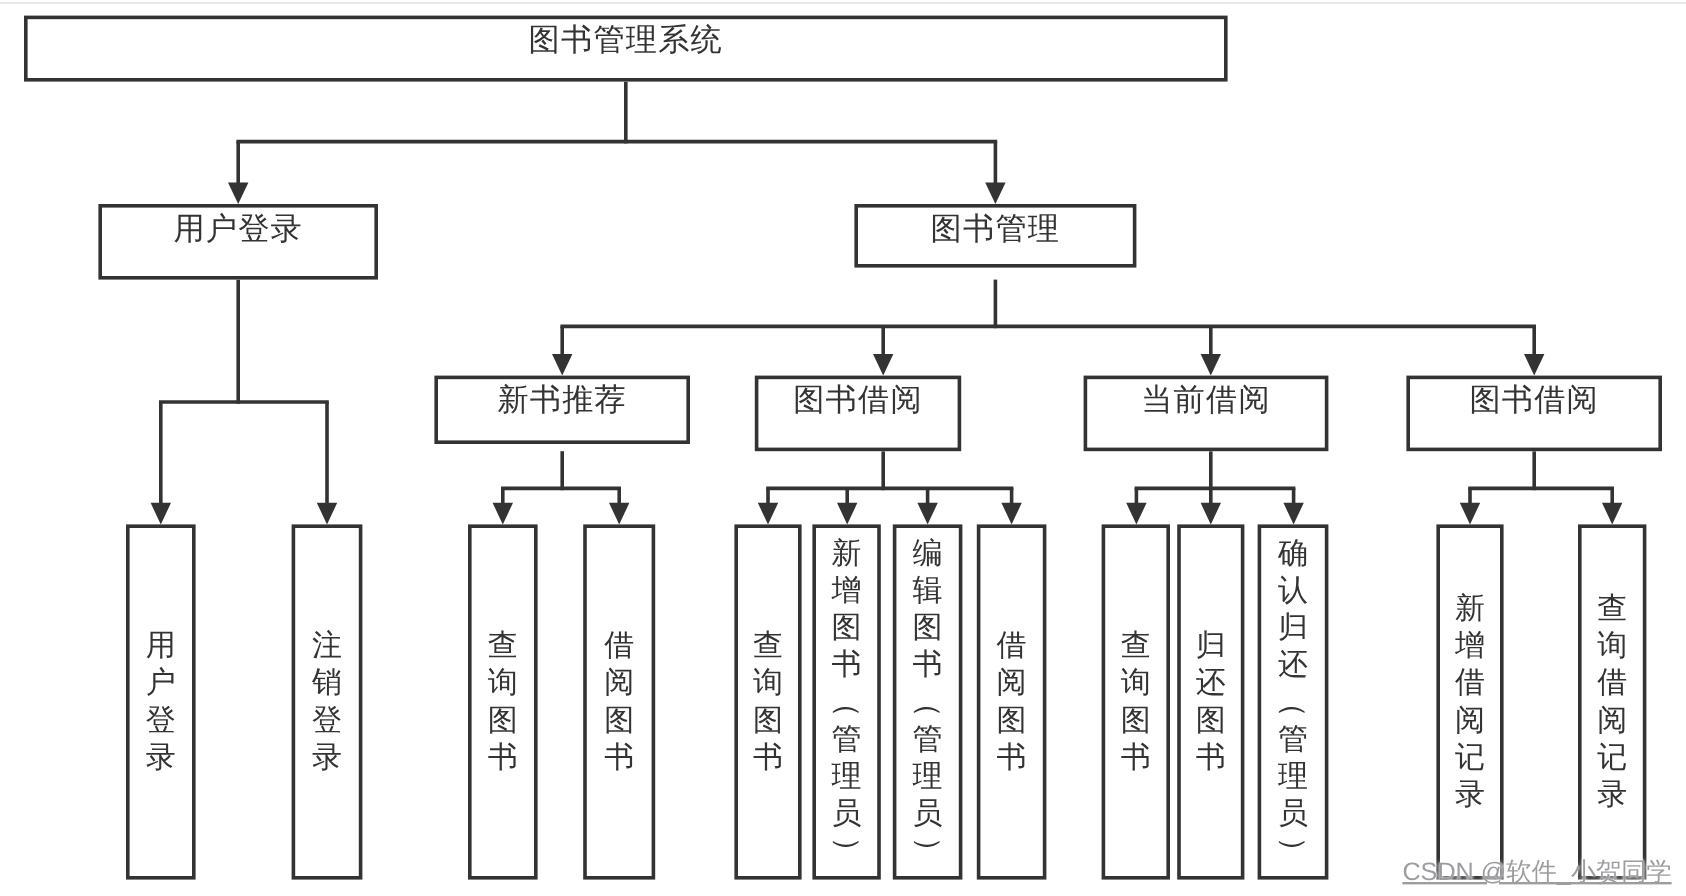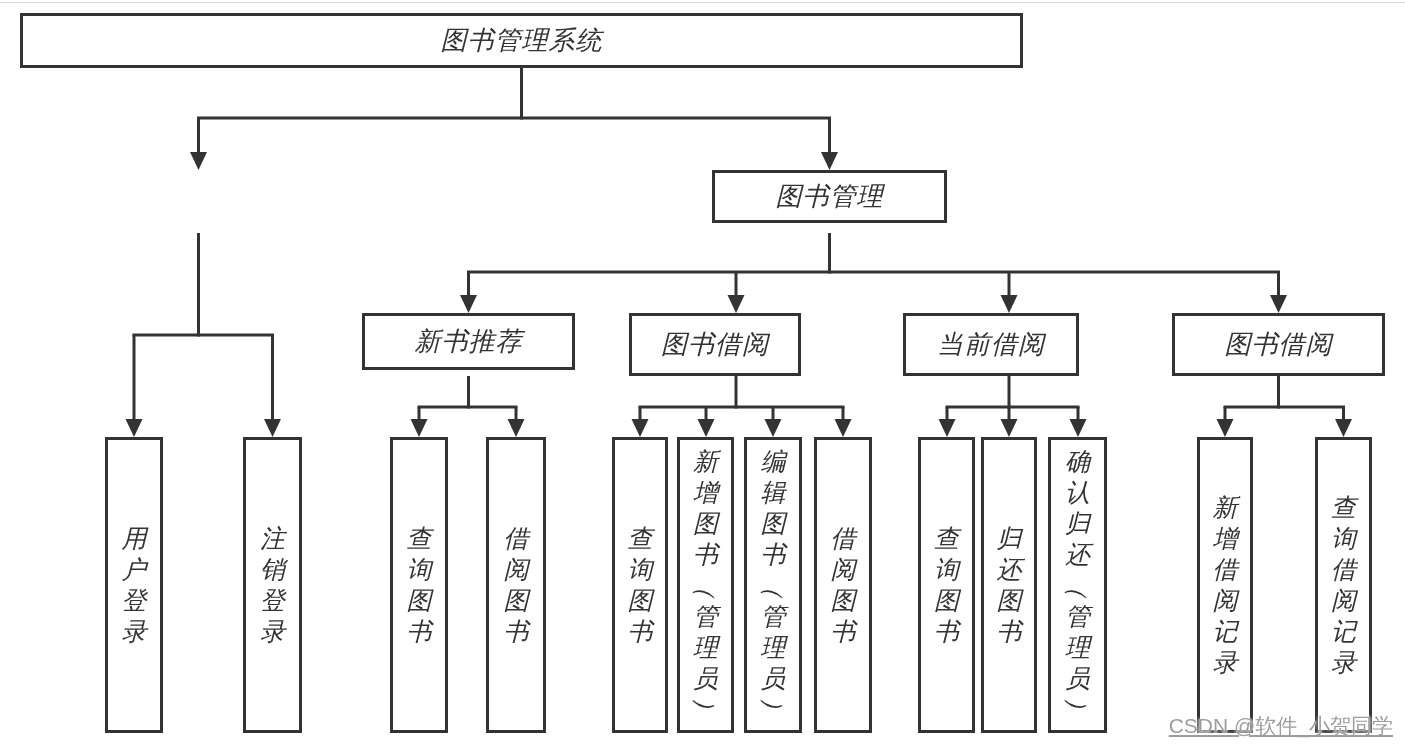--- a/index.html
+++ b/index.html
@@ -36,23 +36,22 @@
   .connectors line { stroke: currentColor; stroke-width: 3; }
   .connectors polygon { fill: currentColor; stroke: none; }
 
   .node {
     position: absolute;
     box-sizing: border-box;
     background: var(--box-fill);
     border: 3px solid var(--line);
     color: var(--text);
     display: flex;
-    align-items: center;
+    align-items: flex-start;
     justify-content: center;
-    font-style: italic;
   }
   .node.h .h-label {
     font-size: 26px;
     letter-spacing: 1px;
     white-space: nowrap;
   }
   .node.v { top: 437px; height: 296px; }
   .node.v .v-label {
     display: flex;
     flex-direction: column;
@@ -143,31 +142,34 @@
     <line x1="1225" y1="407" x2="1225" y2="420"></line>
     <polygon points="1216.5,419 1233.5,419 1225,437"></polygon>
     <line x1="1343.5" y1="407" x2="1343.5" y2="420"></line>
     <polygon points="1335,419 1352,419 1343.5,437"></polygon>
   </svg>
 
   <div class="node h" style="left:20px;top:13px;width:1003px;height:55px">
     <span class="h-label">图书管理系统</span>
   </div>
 
+  <div class="node h" style="left:82px;top:170px;width:233px;height:63px">
+    <span class="h-label">用户登录</span>
+  </div>
   <div class="node h" style="left:712px;top:170px;width:235px;height:53px">
     <span class="h-label">图书管理</span>
   </div>
 
   <div class="node h" style="left:362px;top:313px;width:213px;height:57px">
     <span class="h-label">新书推荐</span>
   </div>
   <div class="node h" style="left:629px;top:313px;width:172px;height:63px">
     <span class="h-label">图书借阅</span>
   </div>
-  <div class="node h" style="left:903px;top:313px;width:176px;height:63px">
+  <div class="node h" style="left:903px;top:313px;width:204px;height:63px">
     <span class="h-label">当前借阅</span>
   </div>
   <div class="node h" style="left:1172px;top:313px;width:213px;height:63px">
     <span class="h-label">图书借阅</span>
   </div>
 
   <div class="node v" style="left:105px;width:58px">
     <span class="v-label">
         <span class="ch">用</span>
         <span class="ch">户</span>

